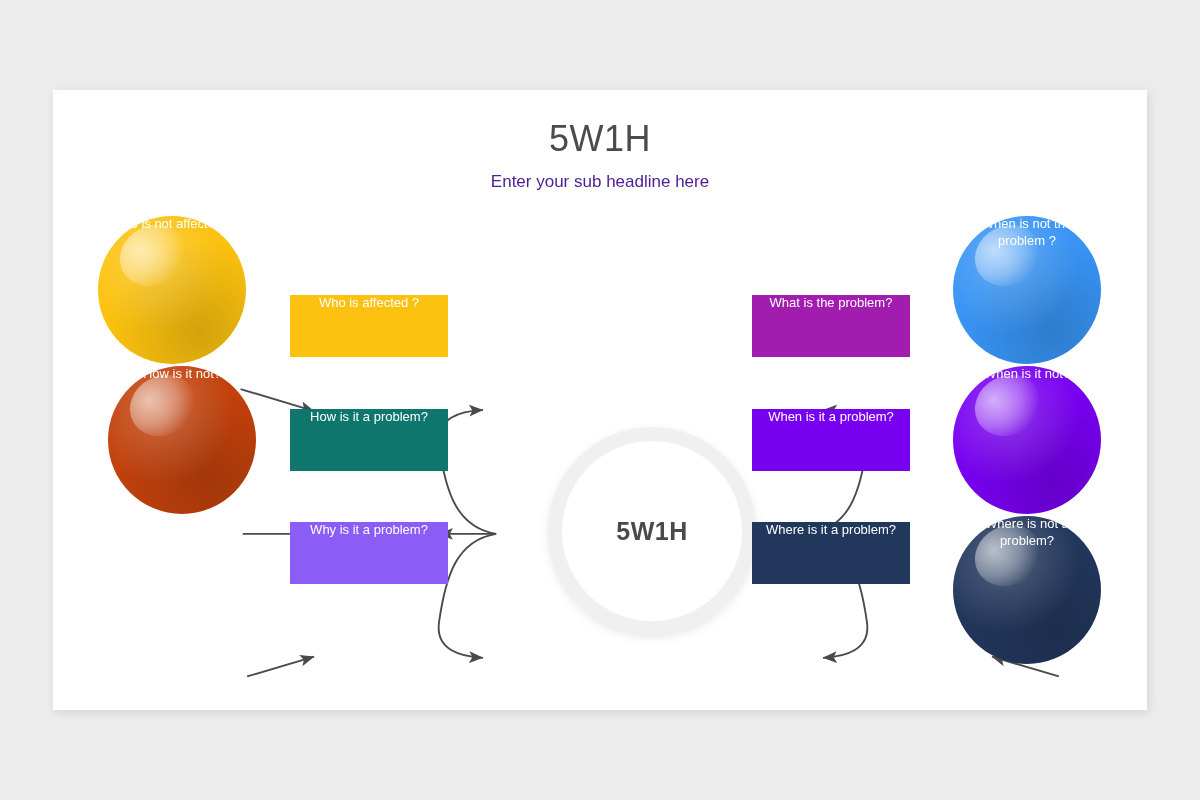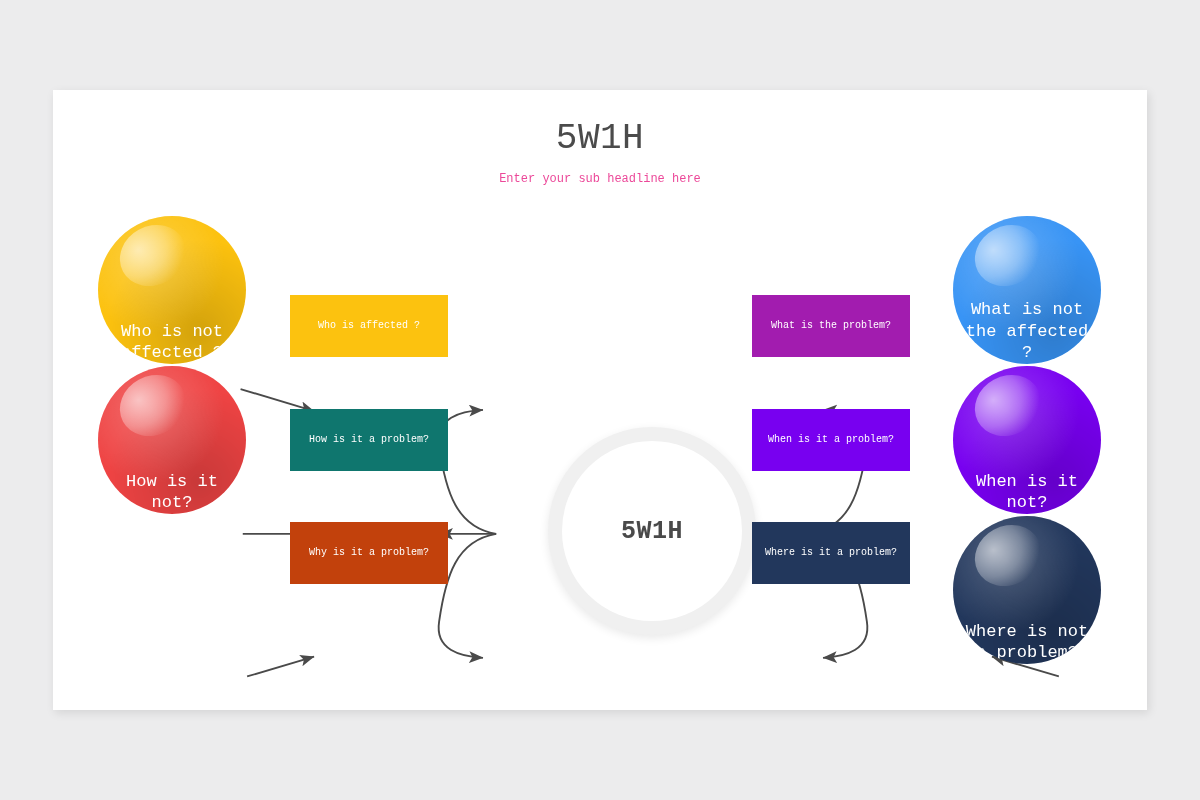--- a/index.html
+++ b/index.html
@@ -8,42 +8,41 @@
     background: #ececed;
     font-family: "Liberation Sans", sans-serif;
     overflow: hidden;
   }
   #slide-card {
     position: absolute;
     left: 53px; top: 90px;
     width: 1094px; height: 620px;
     background: #ffffff;
     box-shadow: 2px 3px 9px rgba(0,0,0,0.10);
-    font-family: Liberation Mono, monospace;
   }
   #page-title {
     position: absolute; left: 0; top: 28px; width: 100%;
     text-align: center;
     font-size: 36px; font-weight: 400; color: #4b4b4b;
     letter-spacing: 0.5px;
   }
   #page-subtitle {
     position: absolute; left: 0; top: 82px; width: 100%;
     text-align: center;
-    font-size: 12px; font-weight: 400; color: #ec4899;
+    font-size: 17px; font-weight: 400; color: #4c1d95;
   }
 
   
   .bubble {
     position: absolute;
     width: 148px; height: 148px;
     border-radius: 50%;
-    display: flex; align-items: flex-end; justify-content: center;
+    display: flex; align-items: flex-start; justify-content: center;
     text-align: center;
-    color: #ffffff; font-size: 17px; line-height: 1.28;
+    color: #ffffff; font-size: 13px; line-height: 1.28;
     overflow: hidden;
   }
   .bubble .gloss {
     position: absolute;
     left: 14%; top: 7%;
     width: 46%; height: 40%;
     border-radius: 50%;
     transform: rotate(-28deg);
     background: radial-gradient(ellipse at 35% 30%, rgba(255,255,255,0.62) 0%, rgba(255,255,255,0.30) 45%, rgba(255,255,255,0.0) 75%);
     pointer-events: none;
@@ -53,23 +52,23 @@
     background: radial-gradient(circle at 36% 30%, rgba(255,255,255,0.22) 0%, rgba(255,255,255,0.0) 52%),
                 radial-gradient(circle at 68% 78%, rgba(0,0,0,0.16) 0%, rgba(0,0,0,0.0) 60%);
     pointer-events: none;
   }
   .bubble .lbl { position: relative; z-index: 2; padding: 0 12px; }
 
   
   .pill {
     position: absolute;
     width: 158px; height: 62px;
-    display: flex; align-items: center; justify-content: center;
+    display: flex; align-items: flex-start; justify-content: center;
     text-align: center;
-    color: #ffffff; font-size: 10px; line-height: 1.28;
+    color: #ffffff; font-size: 13px; line-height: 1.28;
   }
   .pill .lbl { padding: 0 8px; }
 
   
   #center-ring {
     position: absolute;
     left: 495px; top: 337px;
     width: 208px; height: 208px;
     border-radius: 50%;
     background: #ffffff;
@@ -120,54 +119,54 @@
       <path d="M921,350 L856,350"></path>
       <path d="M917,480 L856,462"></path>
     </g>
   </svg>
 
   <div class="bubble" style="left: 45px; top: 126px; background: rgb(252, 194, 15);">
     <span class="shade"></span>
     <span class="gloss"></span>
     <span class="lbl">Who is not affected ?</span>
   </div>
-  <div class="bubble" style="left: 45px; top: 276px; background: #ef4444;">
+  <div class="bubble" style="left: 55px; top: 276px; background: #c2410c;">
     <span class="shade"></span>
     <span class="gloss"></span>
     <span class="lbl">How is it not?</span>
   </div>
 
   <div class="pill" style="left: 237px; top: 205px; background: rgb(252, 194, 15);">
     <span class="lbl">Who is affected ?</span>
   </div>
   <div class="pill" style="left: 237px; top: 319px; background: #0f766e;">
     <span class="lbl">How is it a problem?</span>
   </div>
-  <div class="pill" style="left: 237px; top: 432px; background: #c2410c;">
+  <div class="pill" style="left: 237px; top: 432px; background: #8b5cf6;">
     <span class="lbl">Why is it a problem?</span>
   </div>
 
   <div id="center-ring">
     <span id="center-ring-label">5W1H</span>
   </div>
 
   <div class="pill" style="left: 699px; top: 205px; background: #a21caf;">
     <span class="lbl">What is the problem?</span>
   </div>
   <div class="pill" style="left: 699px; top: 319px; background: rgb(120, 0, 240);">
     <span class="lbl">When is it a problem?</span>
   </div>
   <div class="pill" style="left: 699px; top: 432px; background: rgb(34, 55, 92);">
     <span class="lbl">Where is it a problem?</span>
   </div>
 
   <div class="bubble" style="left: 900px; top: 126px; background: rgb(56, 148, 245);">
     <span class="shade"></span>
     <span class="gloss"></span>
-    <span class="lbl">What is not the affected ?</span>
+    <span class="lbl">When is not the problem ?</span>
   </div>
   <div class="bubble" style="left: 900px; top: 426px; background: rgb(34, 55, 92);">
     <span class="shade"></span>
     <span class="gloss"></span>
     <span class="lbl">Where is not a problem?</span>
   </div>
   <div class="bubble" style="left: 900px; top: 276px; background: rgb(120, 0, 240);">
     <span class="shade"></span>
     <span class="gloss"></span>
     <span class="lbl">When is it not?</span>

